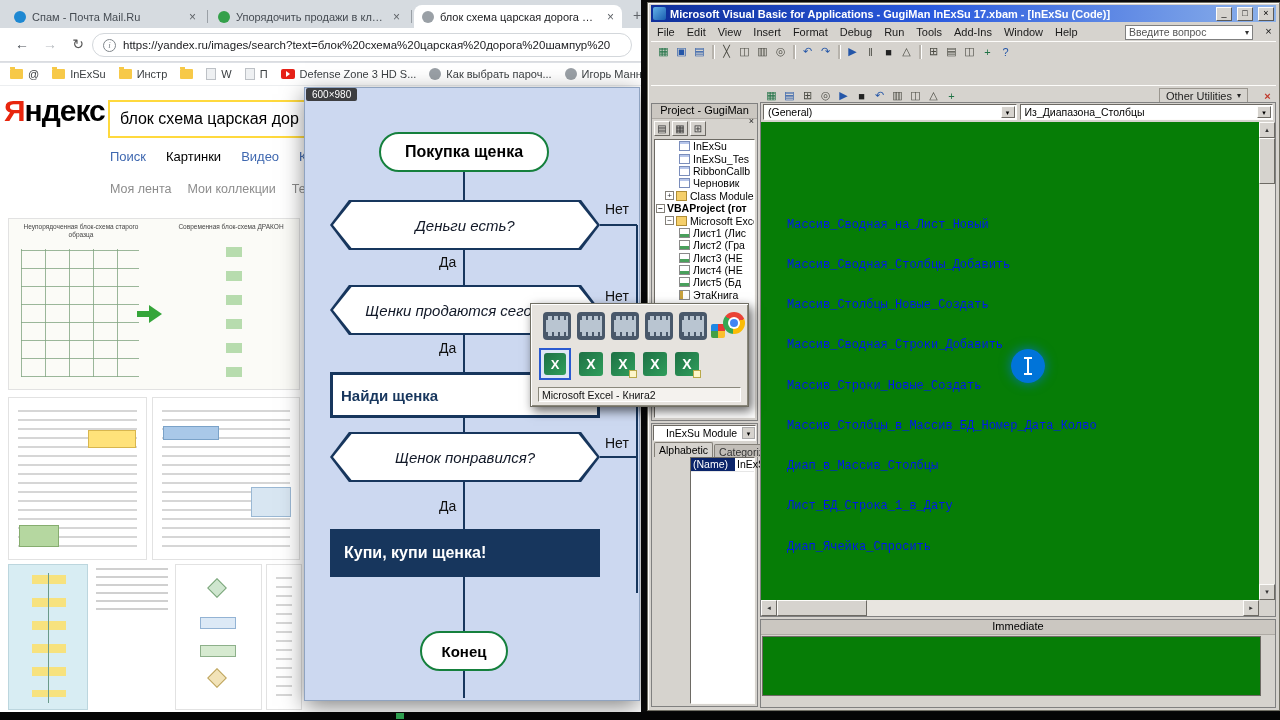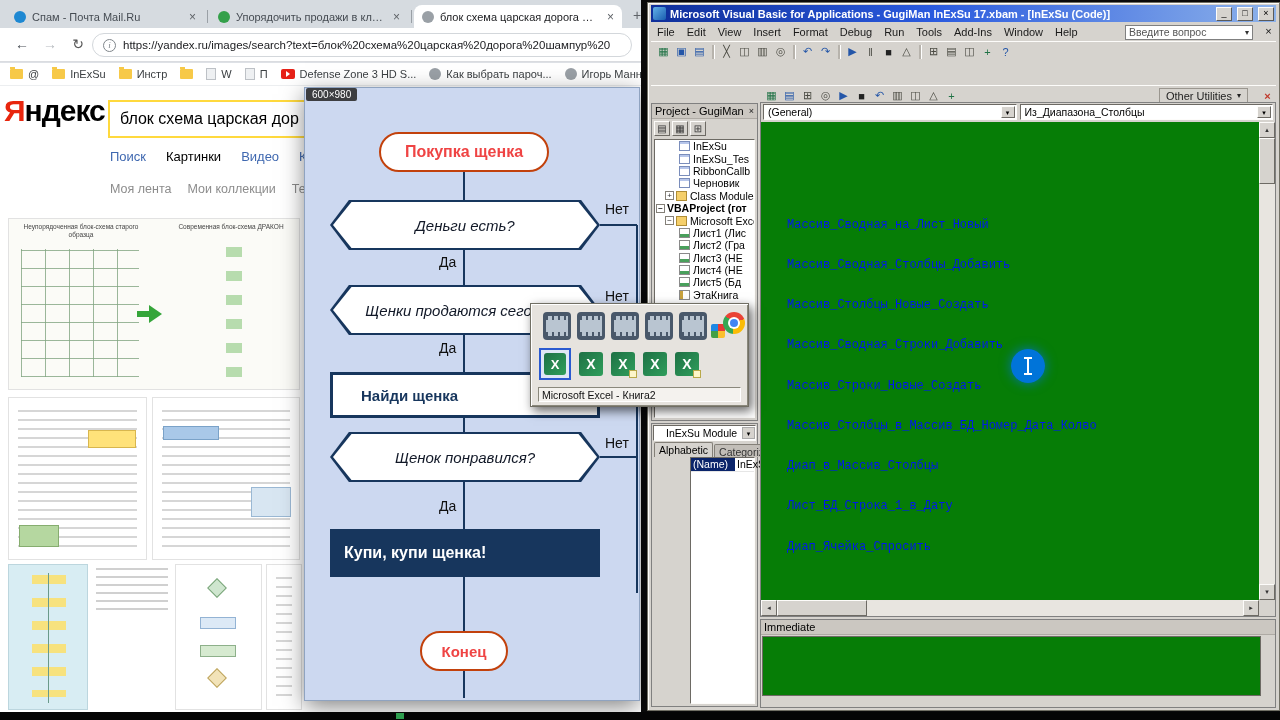--- a/index.html
+++ b/index.html
@@ -51,26 +51,26 @@
       repeating-linear-gradient(90deg, rgba(130,165,130,.8) 0 1px, transparent 1px 24px); }
   .mini-col { position:absolute; background-image:repeating-linear-gradient(#b7dcae 0 10px, transparent 10px 24px); background-size:16px 100%; background-position:50% 0; background-repeat:no-repeat; }
   .g-arrow-stem { position:absolute; background:#35a53a; }
   .g-arrow-head { position:absolute; width:0; height:0; border-left:13px solid #35a53a; border-top:9px solid transparent; border-bottom:9px solid transparent; }
   .blk { position:absolute; }
 
   
   .overlay { position:absolute; left:305px; top:88px; width:334px; height:612px; background:#ccd8f0; z-index:5; box-shadow:0 0 0 1px #8fa3c0, 0 6px 22px rgba(0,0,0,.5); }
   .size-badge { position:absolute; left:1px; top:0; background:rgba(45,45,45,.9); color:#fff; font-size:10px; padding:1px 6px; border-radius:2px; z-index:3; }
   .fc-line { position:absolute; background:#17365d; }
-  .fc-term { position:absolute; border:2px solid #c2410c; border-radius:22px; background:#fff; display:flex; align-items:center; justify-content:center; font-weight:bold; color:#ef4444; }
+  .fc-term { position:absolute; border:2px solid #15803d; border-radius:22px; background:#fff; display:flex; align-items:center; justify-content:center; font-weight:bold; color:#000000; }
   .fc-hex { position:absolute; }
   .hexbg { position:absolute; inset:0; background:#17365d; clip-path:polygon(7% 0,93% 0,100% 50%,93% 100%,7% 100%,0 50%); }
   .hexin { position:absolute; inset:2px 3px; background:#fff; clip-path:polygon(7% 0,93% 0,100% 50%,93% 100%,7% 100%,0 50%); }
   .hexlabel { position:absolute; inset:0; display:flex; align-items:center; justify-content:center; font-size:15px; color:#111827;font-style:italic; }
-  .fc-rect1 { position:absolute; border:3px solid #17365d; background:#fff; color:#17365d; font-weight:bold; font-size:15px; display:flex; align-items:center; padding-left:28px; }
+  .fc-rect1 { position:absolute; border:3px solid #17365d; background:#fff; color:#17365d; font-weight:bold; font-size:15px; display:flex; align-items:center; padding-left:8px; }
   .fc-rect2 { position:absolute; background:#17365d; color:#fff; font-weight:bold; font-size:16px; display:flex; align-items:center; padding-left:14px; }
   .fc-edge { position:absolute; font-size:14px; color:#101010; }
 
   
   .alttab { position:absolute; left:530px; top:303px; width:219px; height:104px; background:#e6e3de; border:1px solid #716f64; box-shadow:inset 1px 1px 0 #fff, inset -1px -1px 0 #8a887c, 3px 4px 10px rgba(0,0,0,.6); z-index:60; }
   .film { position:absolute; width:28px; height:28px; background:#49586a; border-radius:4px; }
   .film::before { content:""; position:absolute; inset:4px 3px; background:#b9c5d1; }
   .film::after { content:""; position:absolute; left:3px; right:3px; top:4px; height:20px;
       background:repeating-linear-gradient(90deg,#49586a 0 2px, transparent 2px 6px);
       -webkit-mask:linear-gradient(#000 0 4px, transparent 4px 16px, #000 16px 20px); mask:linear-gradient(#000 0 4px, transparent 4px 16px, #000 16px 20px); }
@@ -98,21 +98,21 @@
 
   .toolbar { position:absolute; left:3px; right:3px; height:20px; display:flex; align-items:center; gap:1px; border-top:1px solid #fdfcfa; }
   .tb1 { top:38px; padding-left:4px; }
   .tb2 { top:82px; padding-left:112px; }
   .tbtn { width:17px; height:16px; display:flex; align-items:center; justify-content:center; font-size:11px; color:#4a4a42; flex:0 0 auto; }
   .tbsep { width:2px; height:14px; background:#b7b3ac; box-shadow:1px 0 0 #fff; margin:0 3px; flex:0 0 auto; }
   .c-green { color:#217346; } .c-blue { color:#2456a8; } .c-dark { color:#222; } .c-red { color:#c0392b; font-weight:bold; }
   .util-drop { display:flex; align-items:center; gap:5px; font-size:11px; color:#222; border:1px solid #9a968f; background:#d6d3ce; padding:1px 6px; margin-left:auto; }
   .util-drop .qa { font-size:8px; }
 
-  .panel-cap { height:15px; background:#cbc7c1; display:flex; align-items:center; font-size:11px; color:#000; padding:0 3px; border-bottom:1px solid #aeaaa4; }
+  .panel-cap { height:15px; background:#cbc7c1; display:flex; align-items:center; font-size:11px; color:#000; padding:0 3px; border-bottom:1px solid #aeaaa4;flex-direction:column; }
   .cap-x { margin-left:auto; font-size:9px; color:#222; }
 
   .proj { position:absolute; left:3px; top:100px; width:107px; height:318px; background:#d6d3ce; border:1px solid #808080; }
   .proj-tools { height:18px; display:flex; align-items:center; gap:2px; padding:1px 2px; }
   .ptool { width:16px; height:15px; background:#d6d3ce; border:1px solid; border-color:#fdfcfa #6d6a64 #6d6a64 #fdfcfa; font-size:10px; display:flex; align-items:center; justify-content:center; color:#333; }
   .proj-tree { position:absolute; left:2px; top:35px; right:2px; bottom:2px; background:#fff; border:1px solid; border-color:#6d6a64 #fdfcfa #fdfcfa #6d6a64; overflow:hidden; font-size:10.5px; }
   .ti { display:flex; align-items:center; height:12.4px; white-space:nowrap; overflow:hidden; }
   .ti.b { font-weight:bold; }
   .exp { width:9px; height:9px; border:1px solid #848078; background:#fff; font-size:8px; line-height:7px; text-align:center; margin-right:2px; flex:0 0 auto; color:#333; }
   .tic { width:11px; height:10px; margin-right:3px; flex:0 0 auto; }

